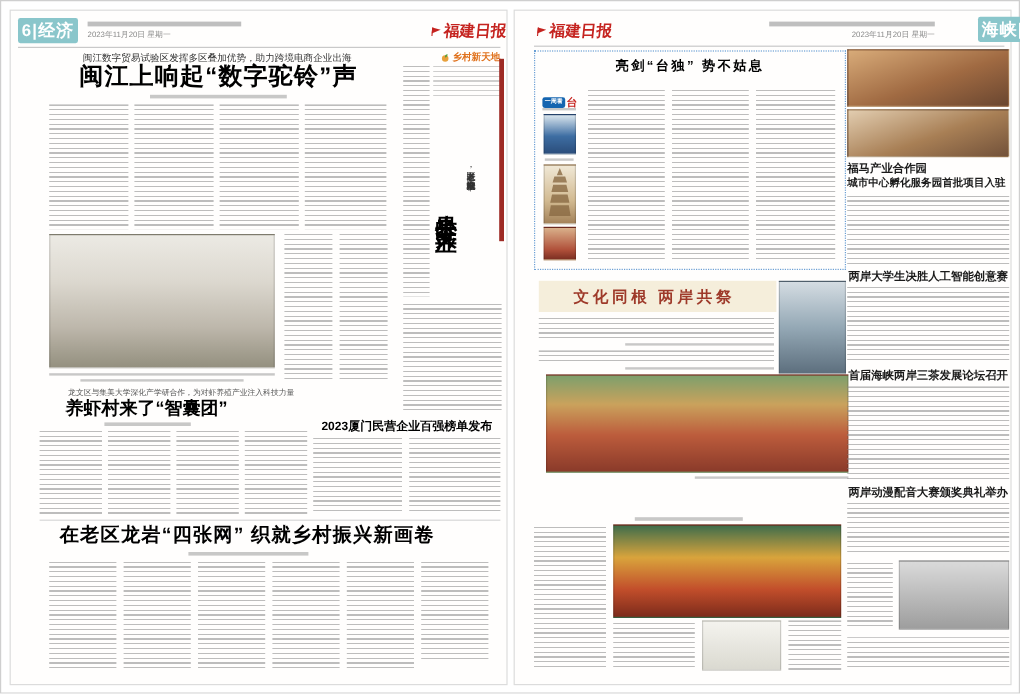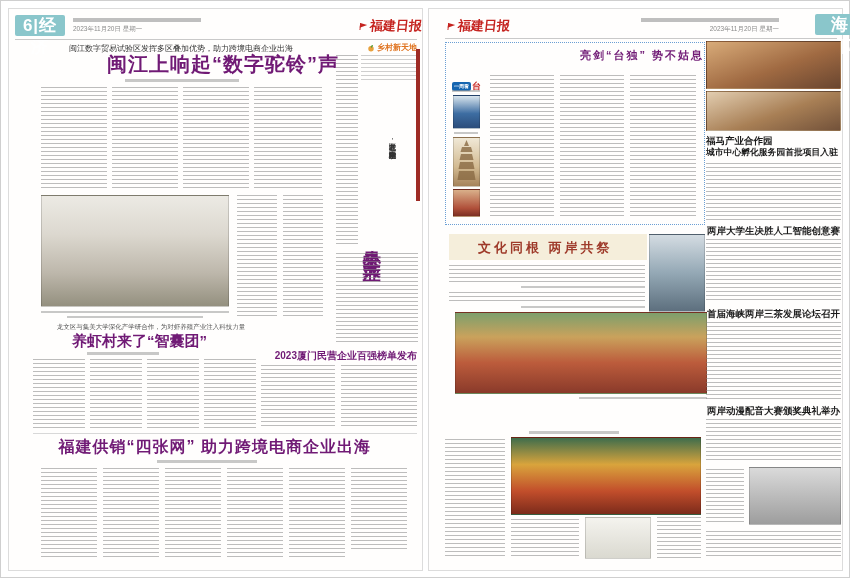--- a/index.html
+++ b/index.html
@@ -4,33 +4,33 @@
 <style>
   html,body{margin:0;padding:0;background:#e9e9e9;}
   .screen{position:relative;width:850px;height:578px;background:#fff;overflow:hidden;
           box-shadow:inset 0 0 0 1px #cfcfcf;font-family:"Liberation Sans",sans-serif;}
   .page{position:absolute;top:8px;width:413px;height:561px;background:#fffefd;
         border:1px solid #dcdcdc;}
   #pageL{left:8px}
   #pageR{left:428px}
   .abs{position:absolute;}
   .sectab{position:absolute;background:#8ac6cb;color:#fff;font-weight:bold;
-          font-size:17px;line-height:21px;text-align:center;border-radius:2px;letter-spacing:1px;}
+          font-size:14px;line-height:21px;text-align:center;border-radius:2px;letter-spacing:1px;}
   .rule{position:absolute;background:#c9c9c9;height:1px;}
   .masthead{position:absolute;color:#c5231f;font-weight:bold;font-size:13px;
             font-family:"Liberation Serif",serif;transform:skewX(-6deg);white-space:nowrap;}
   .flag{display:inline-block;vertical-align:middle;margin-right:2px;}
   .meta-date{position:absolute;font-size:6.5px;color:#8a8a8a;white-space:nowrap;}
   .bar{position:absolute;background:#9a9a9a;opacity:.55;height:3px;}
   .microbar{position:absolute;background:#bfbfbf;height:4px;}
   .txt{position:absolute;opacity:.55;
        background-image:repeating-linear-gradient(to bottom,#878787 0,#878787 1px,transparent 1px,transparent 4px);}
   .txt.lt{opacity:.4}
   .kicker{position:absolute;font-size:8px;color:#333;text-align:center;white-space:nowrap;overflow:hidden;}
-  .hl{position:absolute;font-weight:bold;color:#701a75;text-align:right;line-height:1.15;}
+  .hl{position:absolute;font-weight:bold;color:#000000;text-align:center;line-height:1.15;}
   .photo{position:absolute;border:1px solid rgba(0,0,0,.15);box-sizing:border-box;}
   .vtext{writing-mode:vertical-rl;}
   .badge{position:absolute;color:#e0731f;font-size:8px;font-weight:bold;white-space:nowrap;}
   .cream{position:absolute;background:#f5eedb;}
   .culture-title{color:#9e3a2a;font-weight:bold;font-size:13px;letter-spacing:3px;white-space:nowrap;margin-left:15px;}
   .brief-hl{position:absolute;font-weight:bold;color:#1b1b1b;font-size:9.5px;line-height:1.25;}
   .redbar{position:absolute;background:#9e2b25;}
   .weeklogo{display:inline-block;background:#1565b0;color:#fff;border-radius:2px;
             font-size:5px;line-height:9px;padding:0 2px;font-weight:bold;vertical-align:middle;}
   .weekchar{display:inline-block;color:#c5231f;font-weight:bold;font-size:9px;vertical-align:middle;margin-left:1px;}
@@ -100,21 +100,21 @@
     <div class="txt" style="left:24px;top:350px;width:52px;height:70px;"></div>
     <div class="txt" style="left:81px;top:350px;width:52px;height:70px;"></div>
     <div class="txt" style="left:138px;top:350px;width:52px;height:70px;"></div>
     <div class="txt" style="left:195px;top:350px;width:52px;height:70px;"></div>
 
     <div class="hl" style="left:252px;top:341px;width:156px;font-size:10px;">2023厦门民营企业百强榜单发布</div>
     <div class="txt" style="left:252px;top:356px;width:74px;height:64px;"></div>
     <div class="txt" style="left:332px;top:356px;width:76px;height:64px;"></div>
 
     <div class="rule" style="left:24px;top:424px;width:384px;background:#d8d8d8;"></div>
-    <div class="hl" style="left:32px;top:429px;width:330px;font-size:16px;letter-spacing:1px;">福建供销“四张网” 助力跨境电商企业出海</div>
+    <div class="hl" style="left:32px;top:429px;width:330px;font-size:16px;letter-spacing:1px;">在老区龙岩“四张网” 织就乡村振兴新画卷</div>
     <div class="bar" style="left:148px;top:451px;width:100px;height:2.5px;"></div>
     <div class="txt" style="left:32px;top:459px;width:56px;height:90px;"></div>
     <div class="txt" style="left:94px;top:459px;width:56px;height:90px;"></div>
     <div class="txt" style="left:156px;top:459px;width:56px;height:90px;"></div>
     <div class="txt" style="left:218px;top:459px;width:56px;height:90px;"></div>
     <div class="txt" style="left:280px;top:459px;width:56px;height:90px;"></div>
     <div class="txt" style="left:342px;top:459px;width:56px;height:82px;"></div>
   </div>
 
   <div class="page" id="pageR">

